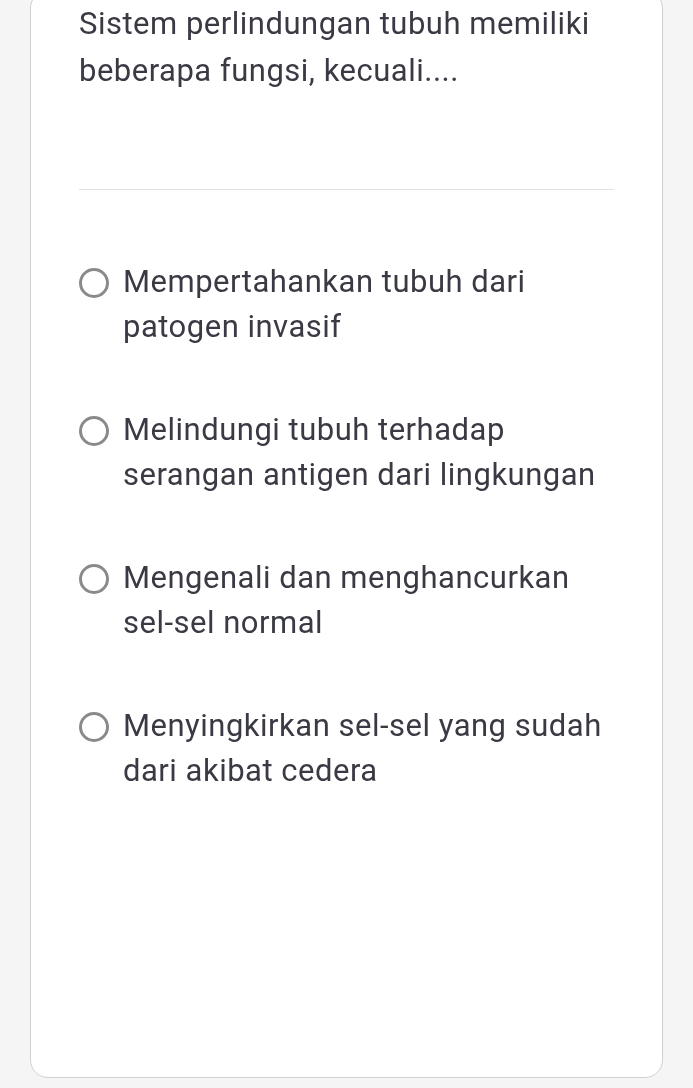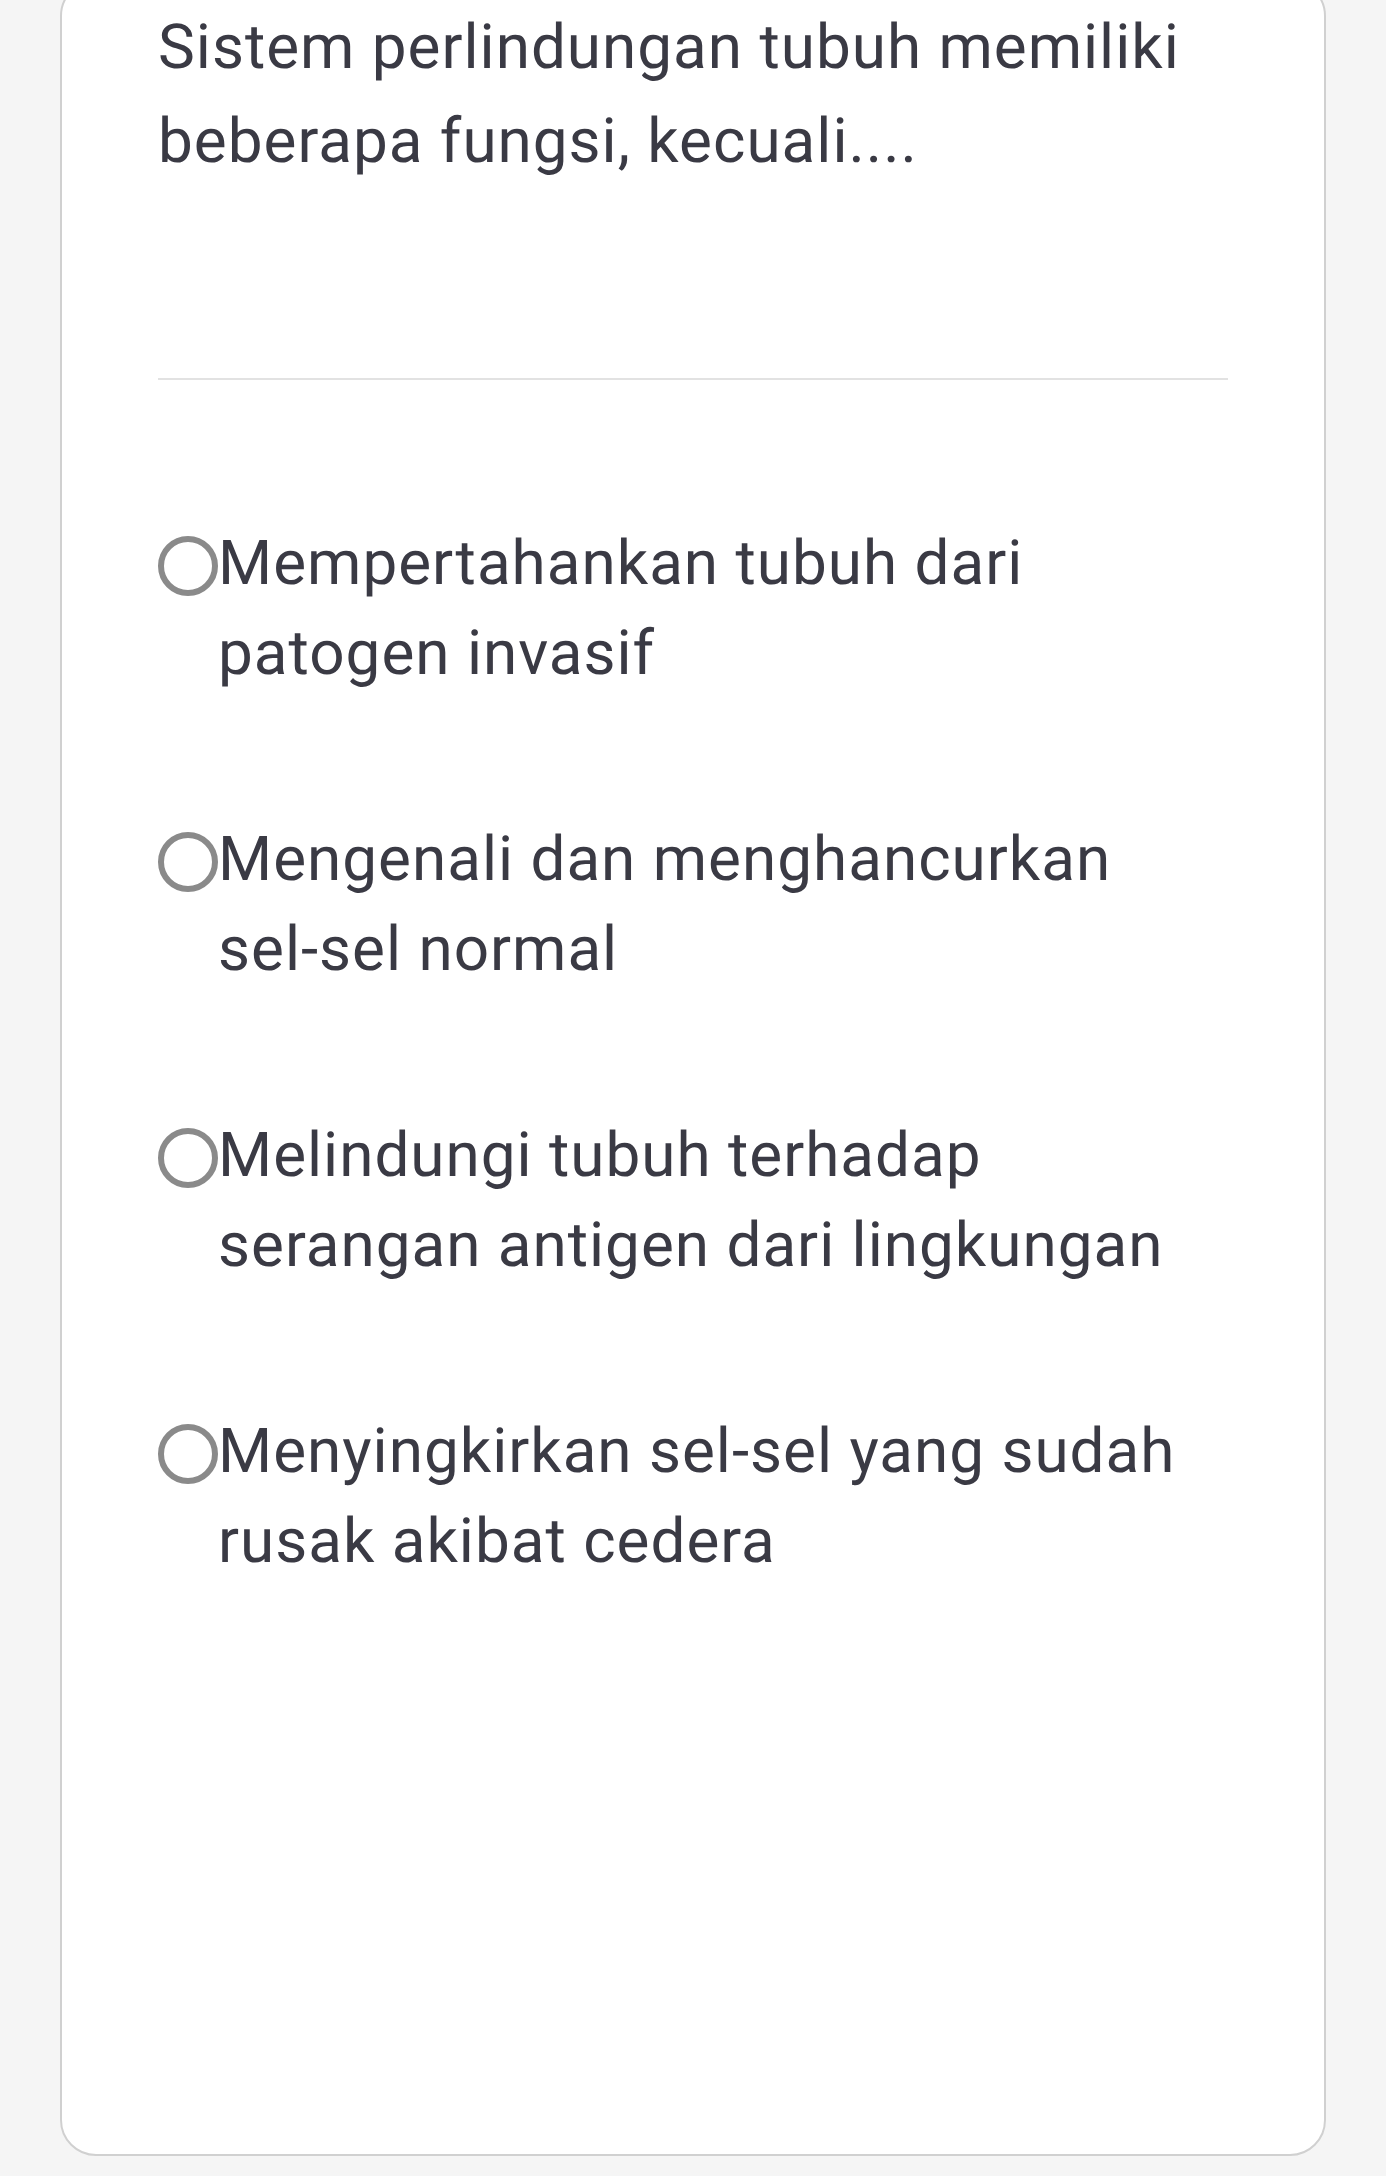--- a/index.html
+++ b/index.html
@@ -38,21 +38,21 @@
     margin-top: 95px;
     margin-bottom: 70px;
   }
   .options {
     display: flex;
     flex-direction: column;
   }
   .option {
     display: flex;
     align-items: flex-start;
-    gap: 0;
+    gap: 14px;
     cursor: pointer;
   }
   .option.gap-large {
     margin-bottom: 58px;
   }
   .option.gap-small {
     margin-bottom: 10px;
   }
   .radio {
     flex-shrink: 0;
@@ -94,28 +94,28 @@
   <hr class="divider">
   <div class="options">
 
     <label class="option gap-large">
       <span class="radio"></span>
       <span class="option-text">Mempertahankan tubuh dari patogen invasif</span>
     </label>
 
     <label class="option gap-large">
       <span class="radio"></span>
-      <span class="option-text">Mengenali dan menghancurkan sel-sel normal</span>
+      <span class="option-text">Melindungi tubuh terhadap serangan antigen dari lingkungan</span>
     </label>
 
     <label class="option gap-large">
       <span class="radio"></span>
-      <span class="option-text">Melindungi tubuh terhadap serangan antigen dari lingkungan</span>
+      <span class="option-text">Mengenali dan menghancurkan sel-sel normal</span>
     </label>
 
 
     <label class="option gap-large">
       <span class="radio"></span>
-      <span class="option-text">Menyingkirkan sel-sel yang sudah rusak akibat cedera</span>
+      <span class="option-text">Menyingkirkan sel-sel yang sudah dari akibat cedera</span>
     </label>
 
   </div>
 </div>
 
 </body></html>

